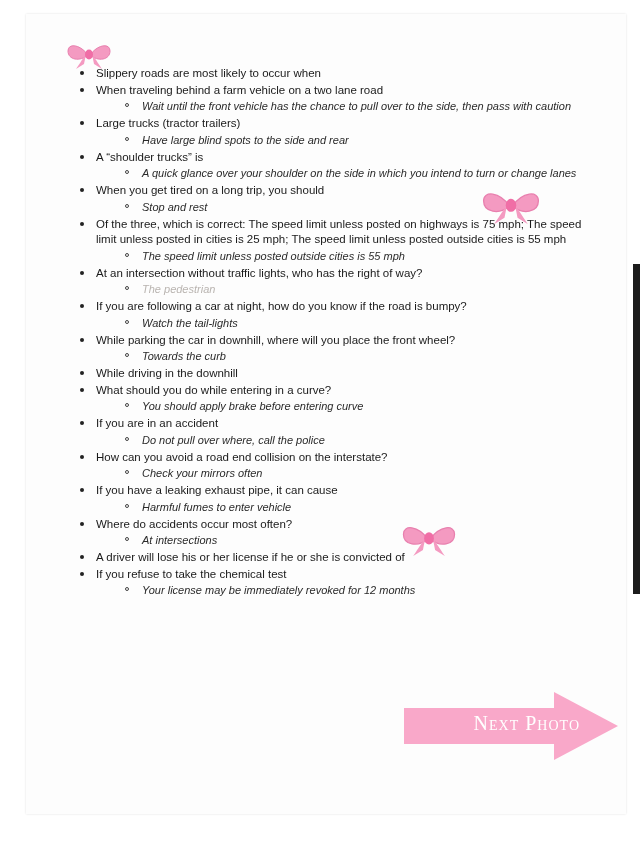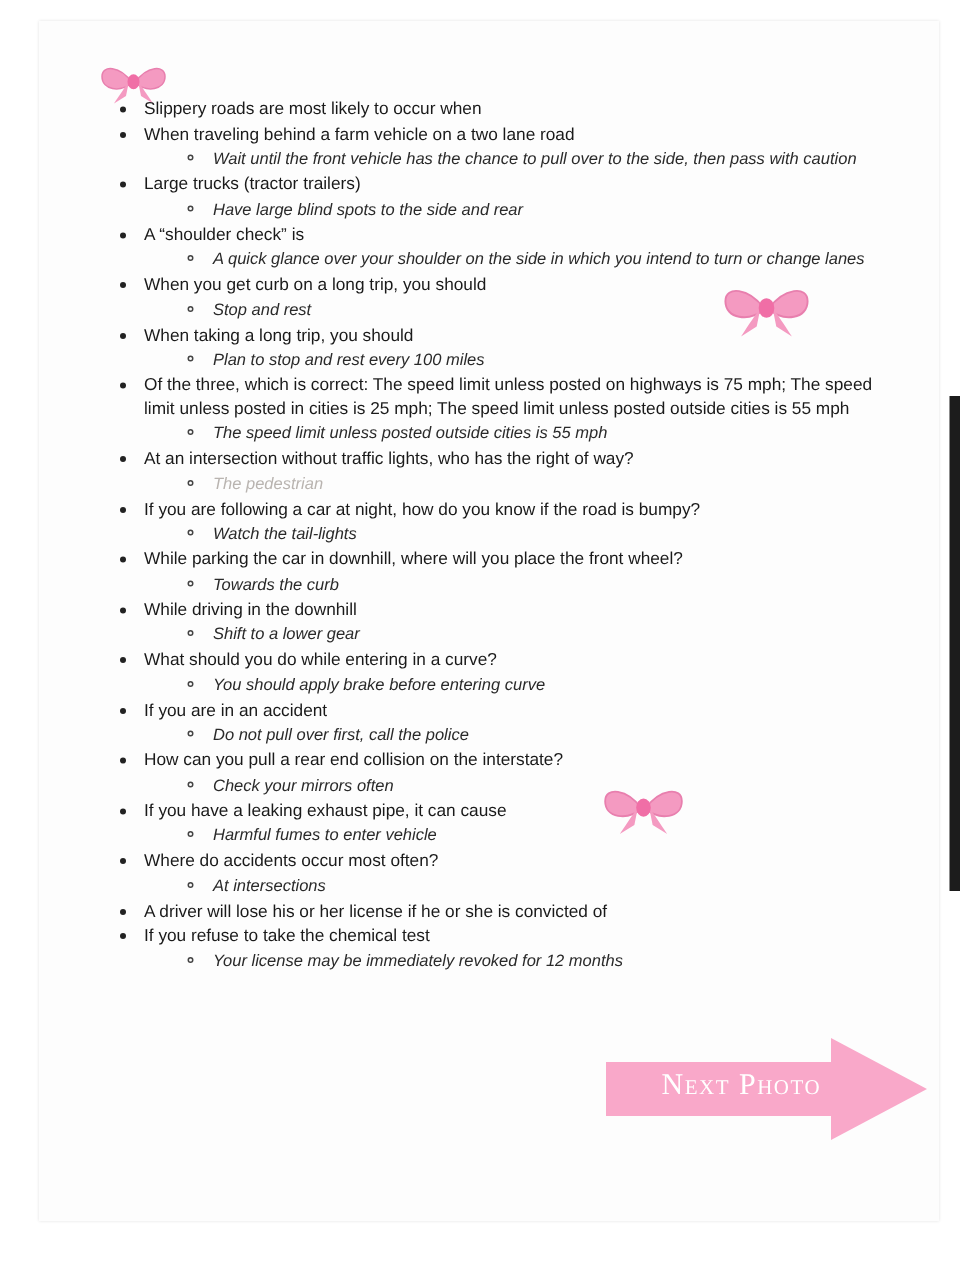--- a/index.html
+++ b/index.html
@@ -120,28 +120,27 @@
     top: 676px;
     width: 216px;
     height: 72px;
   }
   #next-photo svg { display: block; }
   #next-photo-label {
     position: absolute;
     left: 0;
     top: 22px;
     width: 176px;
-    text-align: left;
+    text-align: right;
     font-family: "Liberation Serif", serif;
     font-size: 20px;
     letter-spacing: 1px;
     color: #ffffff;
     font-variant: small-caps;
     text-transform: none;
-    padding-left: 37px;
   }
 </style>
 </head>
 <body>
 
 <div id="left-gutter"></div>
 <div id="right-gutter"></div>
 
 <div id="page-sheet">
 
@@ -196,50 +195,40 @@
           <span class="q-text">Large trucks (tractor trailers)</span>
           <ul class="alist">
             <li class="aitem">
               <span class="obullet"></span>
               <span class="a-text">Have large blind spots to the side and rear</span>
             </li>
           </ul>
         </li>
         <li class="qitem">
           <span class="bullet"></span>
-          <span class="q-text">A “shoulder check” is</span>
+          <span class="q-text">A “shoulder trucks” is</span>
           <ul class="alist">
             <li class="aitem">
               <span class="obullet"></span>
               <span class="a-text">A quick glance over your shoulder on the side in which you intend to turn or change lanes</span>
             </li>
           </ul>
         </li>
         <li class="qitem">
           <span class="bullet"></span>
-          <span class="q-text">When you get curb on a long trip, you should</span>
+          <span class="q-text">When you get tired on a long trip, you should</span>
           <ul class="alist">
             <li class="aitem">
               <span class="obullet"></span>
               <span class="a-text">Stop and rest</span>
             </li>
           </ul>
         </li>
         <li class="qitem">
           <span class="bullet"></span>
-          <span class="q-text">When taking a long trip, you should</span>
-          <ul class="alist">
-            <li class="aitem">
-              <span class="obullet"></span>
-              <span class="a-text">Plan to stop and rest every 100 miles</span>
-            </li>
-          </ul>
-        </li>
-        <li class="qitem">
-          <span class="bullet"></span>
           <span class="q-text">Of the three, which is correct: The speed limit unless posted on highways is 75 mph; The speed limit unless posted in cities is 25 mph; The speed limit unless posted outside cities is 55 mph</span>
           <ul class="alist">
             <li class="aitem">
               <span class="obullet"></span>
               <span class="a-text">The speed limit unless posted outside cities is 55 mph</span>
             </li>
           </ul>
         </li>
         <li class="qitem faded">
           <span class="bullet"></span>
@@ -267,50 +256,44 @@
           <ul class="alist">
             <li class="aitem">
               <span class="obullet"></span>
               <span class="a-text">Towards the curb</span>
             </li>
           </ul>
         </li>
         <li class="qitem">
           <span class="bullet"></span>
           <span class="q-text">While driving in the downhill</span>
-          <ul class="alist">
-            <li class="aitem">
-              <span class="obullet"></span>
-              <span class="a-text">Shift to a lower gear</span>
-            </li>
-          </ul>
         </li>
         <li class="qitem">
           <span class="bullet"></span>
           <span class="q-text">What should you do while entering in a curve?</span>
           <ul class="alist">
             <li class="aitem">
               <span class="obullet"></span>
               <span class="a-text">You should apply brake before entering curve</span>
             </li>
           </ul>
         </li>
         <li class="qitem">
           <span class="bullet"></span>
           <span class="q-text">If you are in an accident</span>
           <ul class="alist">
             <li class="aitem">
               <span class="obullet"></span>
-              <span class="a-text">Do not pull over first, call the police</span>
-            </li>
-          </ul>
-        </li>
-        <li class="qitem">
-          <span class="bullet"></span>
-          <span class="q-text">How can you pull a rear end collision on the interstate?</span>
+              <span class="a-text">Do not pull over where, call the police</span>
+            </li>
+          </ul>
+        </li>
+        <li class="qitem">
+          <span class="bullet"></span>
+          <span class="q-text">How can you avoid a road end collision on the interstate?</span>
           <ul class="alist">
             <li class="aitem">
               <span class="obullet"></span>
               <span class="a-text">Check your mirrors often</span>
             </li>
           </ul>
         </li>
         <li class="qitem">
           <span class="bullet"></span>
           <span class="q-text">If you have a leaking exhaust pipe, it can cause</span>

